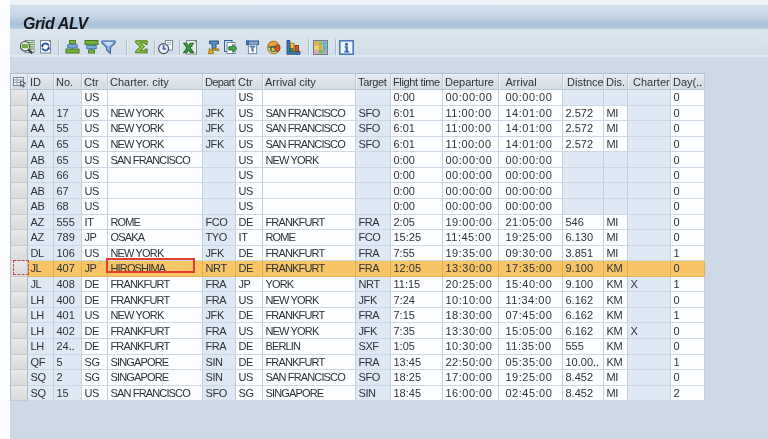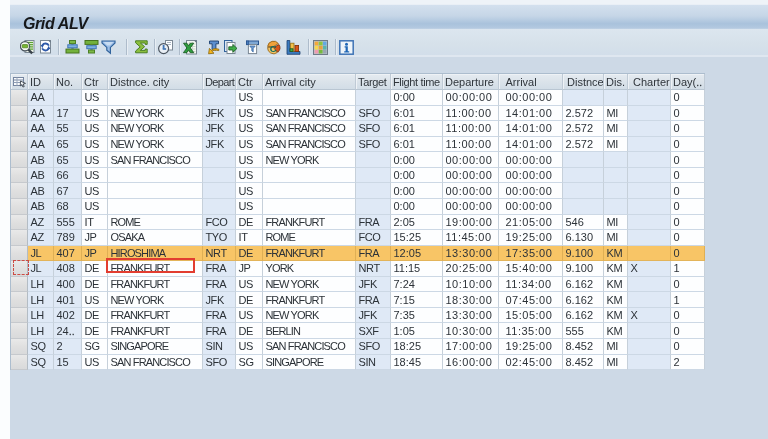--- a/index.html
+++ b/index.html
@@ -223,21 +223,21 @@
             <rect x="2.5" y="3.5" width="10" height="8" fill="#f8fafc" stroke="#7585a0"></rect>
             <line x1="2.5" y1="6" x2="12.5" y2="6" stroke="#7585a0"></line>
             <line x1="2.5" y1="8.5" x2="12.5" y2="8.5" stroke="#8c9cb4"></line>
             <line x1="6" y1="3.5" x2="6" y2="11.5" stroke="#9aa8bc"></line>
             <path d="M9.5,7 L14.5,9.4 L12.2,10 L13.2,12.6 L11.9,13 L10.9,10.5 L9.3,12 Z" fill="#f5f7f9" stroke="#3c444c" stroke-width="0.9"></path>
           </svg>
         </th>
         <th class="h-id">ID</th>
         <th class="h-no">No.</th>
         <th class="h-ctr1">Ctr</th>
-        <th class="h-dcity">Distnce. city</th>
+        <th class="h-dcity">Charter. city</th>
         <th class="h-dep">Depart</th>
         <th class="h-ctr2">Ctr</th>
         <th class="h-acity">Arrival city</th>
         <th class="h-target">Target</th>
         <th class="h-ftime">Flight time</th>
         <th class="h-dtime">Departure</th>
         <th class="h-atime">Arrival</th>
         <th class="h-dist">Distnce</th>
         <th class="h-dis">Dis.</th>
         <th class="h-chart">Charter</th>
@@ -418,20 +418,38 @@
         <td class="t2">ROME</td>
         <td class="t1 k">FCO</td>
         <td class="r4">15:25</td>
         <td class="l2 ls">11:45:00</td>
         <td class="l6 ls">19:25:00</td>
         <td class="r5">6.130</td>
         <td class="t1">MI</td>
         <td class="k"></td>
         <td class="r4">0</td>
       </tr>
+      <tr>
+        <td class="sel"></td>
+        <td class="t1 k">DL</td>
+        <td class="r2 k">106</td>
+        <td class="t1">US</td>
+        <td class="t2">NEW YORK</td>
+        <td class="t1 k">JFK</td>
+        <td class="t1">DE</td>
+        <td class="t2">FRANKFURT</td>
+        <td class="t1 k">FRA</td>
+        <td class="r4">7:55</td>
+        <td class="l2 ls">19:35:00</td>
+        <td class="l6 ls">09:30:00</td>
+        <td class="r5">3.851</td>
+        <td class="t1">MI</td>
+        <td class="k"></td>
+        <td class="r4">1</td>
+      </tr>
       <tr class="orange">
         <td class="sel"></td>
         <td class="t1">JL</td>
         <td class="r2">407</td>
         <td class="t1">JP</td>
         <td class="t2">HIROSHIMA</td>
         <td class="t1">NRT</td>
         <td class="t1">DE</td>
         <td class="t2">FRANKFURT</td>
         <td class="t1">FRA</td>
@@ -528,20 +546,38 @@
         <td class="r4">1:05</td>
         <td class="l2 ls">10:30:00</td>
         <td class="l6 ls">11:35:00</td>
         <td class="r5">555</td>
         <td class="t1">KM</td>
         <td class="k"></td>
         <td class="r4">0</td>
       </tr>
       <tr>
         <td class="sel"></td>
+        <td class="t1 k">QF</td>
+        <td class="r2 k">5</td>
+        <td class="t1">SG</td>
+        <td class="t2">SINGAPORE</td>
+        <td class="t1 k">SIN</td>
+        <td class="t1">DE</td>
+        <td class="t2">FRANKFURT</td>
+        <td class="t1 k">FRA</td>
+        <td class="r4">13:45</td>
+        <td class="l2 ls">22:50:00</td>
+        <td class="l6 ls">05:35:00</td>
+        <td class="r5">10.00‥</td>
+        <td class="t1">KM</td>
+        <td class="k"></td>
+        <td class="r4">1</td>
+      </tr>
+      <tr>
+        <td class="sel"></td>
         <td class="t1 k">SQ</td>
         <td class="r2 k">2</td>
         <td class="t1">SG</td>
         <td class="t2">SINGAPORE</td>
         <td class="t1 k">SIN</td>
         <td class="t1">US</td>
         <td class="t2">SAN FRANCISCO</td>
         <td class="t1 k">SFO</td>
         <td class="r4">18:25</td>
         <td class="l2 ls">17:00:00</td>

